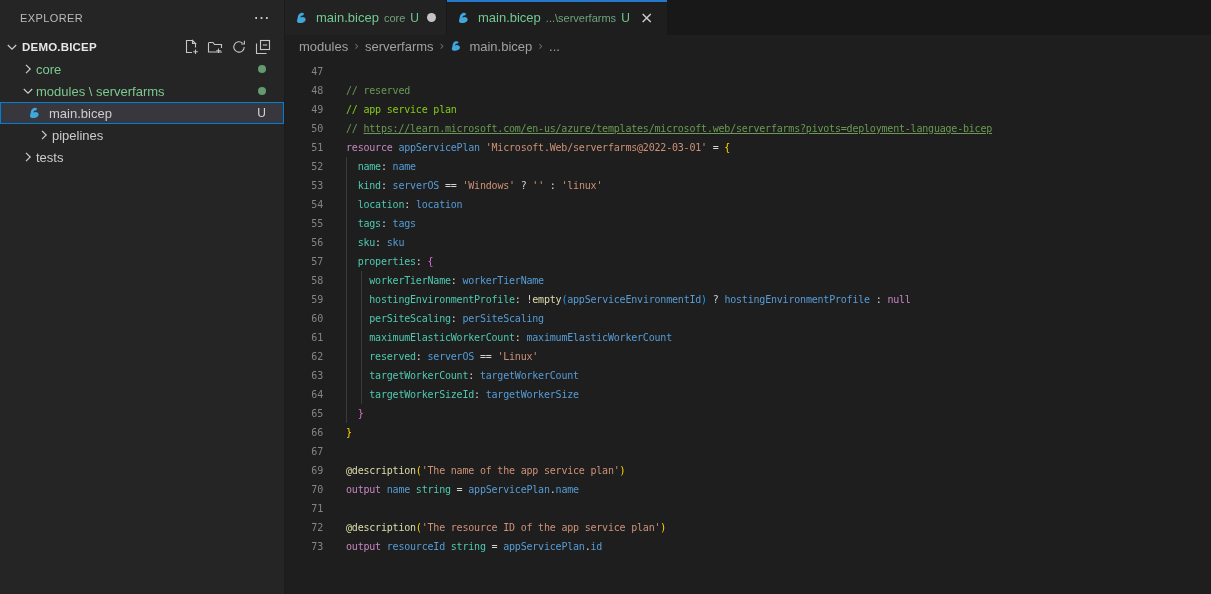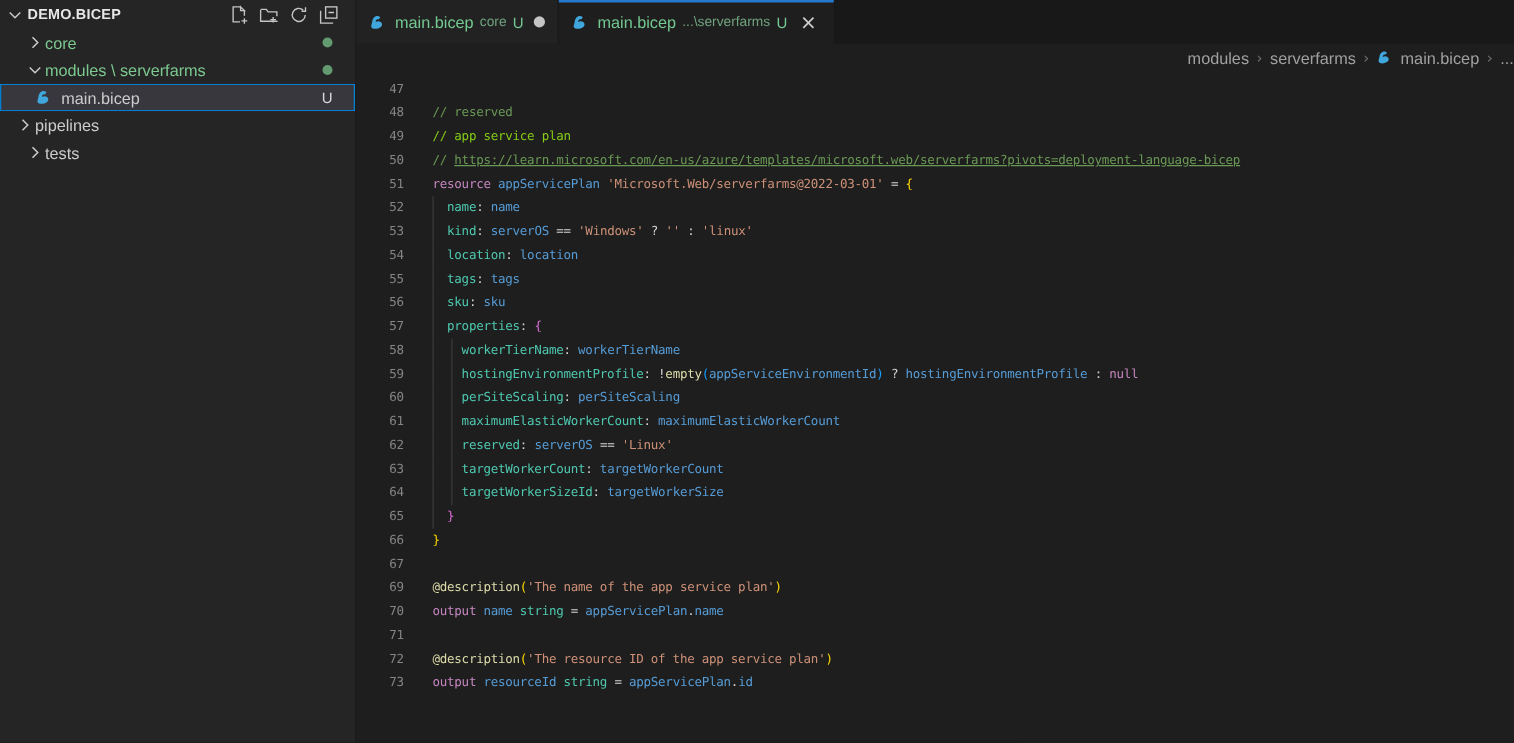--- a/index.html
+++ b/index.html
@@ -43,21 +43,21 @@
   .tab-icon { width: 16px; height: 16px; display: flex; align-items: center; }
   .tab-title { font-size: 13px; color: var(--git-green); }
   .tab-desc { font-size: 11px; color: var(--desc-green); }
   .tab-u { font-size: 12px; color: var(--git-green); }
   .mod-dot { width: 9px; height: 9px; border-radius: 50%; background: #c4c4c4; margin-left: 3px; }
   .tab-close { width: 20px; height: 20px; text-align: center; line-height: 19px; font-size: 16px;
                color: #cccccc; border-radius: 4px; margin-left: 2px; cursor: pointer;
                font-family: "DejaVu Sans", sans-serif; }
 
   .breadcrumb { height: 22px; display: flex; align-items: center; padding-left: 14px;
-                font-size: 13px; color: #a0a0a0; flex-shrink: 0; justify-content: flex-end; }
+                font-size: 13px; color: #a0a0a0; flex-shrink: 0; }
   .bc-item { cursor: pointer; white-space: pre; }
   .bc-sep { color: #6e6e6e; margin: 0 6px; font-size: 12px; font-family: "DejaVu Sans", sans-serif; }
   .bc-icon { width: 15px; height: 15px; margin-right: 4px; display: flex; align-items: center; }
 
   
   .code { flex: 1; padding-top: 5px; overflow: hidden;
           font-family: "DejaVu Sans Mono", monospace; font-size: 10px;
           letter-spacing: -0.2px; line-height: 19px; }
   .code-line { display: flex; height: 19px; white-space: pre; }
   .ln { width: 38px; flex-shrink: 0; text-align: right; color: #858585; }
@@ -66,20 +66,24 @@
   .guide { position: absolute; top: 0; bottom: 0; width: 1px; background: #3a3a3a; }
   .cursor { position: absolute; top: 1px; height: 17px; width: 1.5px; background: #aeafad; }
   .tok.link { text-decoration: underline; }
 </style>
 </head>
 <body>
 
 <div class="app">
 
   <aside class="sidebar">
+    <div class="sb-header">
+      <span>EXPLORER</span>
+      <span class="more">⋯</span>
+    </div>
     <div class="sb-root">
       <span class="chev" id="rootChev">
           <svg width="16" height="16" viewBox="0 0 16 16">
             <path d="M3.8 6l4.2 4.2L12.2 6" fill="none" stroke="#cccccc" stroke-width="1.2"></path>
           </svg>
         </span>
       <span class="root-label">DEMO.BICEP</span>
       <span class="root-actions" id="rootActions">
           <span class="action-icon" title="New File">
             <svg width="16" height="16" viewBox="0 0 16 16">
@@ -136,21 +140,21 @@
           <span class="file-ic">
             <svg width="16" height="16" viewBox="0 0 16 16">
               <path fill="#3FA7DB" d="M3.1 12.7c-1-.5-1.4-1.6-1-2.7.4-1 .5-2 .7-3.1.3-1.6 1-3 2.5-3.7 1.3-.6 2.8-.4 3.9.5L8 5.5c-1.5-.4-2.5.5-2.4 2 1.1-.8 2.9-.8 4 .1 1.4 1 1.4 2.8.1 3.9-1.8 1.5-4.8 2-6.6 1.2z"></path>
             </svg>
           </span>
           <span class="tree-label">main.bicep</span>
           <span class="badge">
             <span class="u-badge">U</span>
           </span>
         </div>
-        <div class="tree-row" style="padding-left: 12px;">
+        <div class="tree-row" style="padding-left: 36px;">
           <span class="chev">
             <svg width="16" height="16" viewBox="0 0 16 16">
               <path d="M6 3.8l4.2 4.2L6 12.2" fill="none" stroke="#cccccc" stroke-width="1.2"></path>
             </svg>
           </span>
           <span class="tree-label">pipelines</span>
         </div>
         <div class="tree-row" style="padding-left: 20px;">
           <span class="chev">
             <svg width="16" height="16" viewBox="0 0 16 16">

